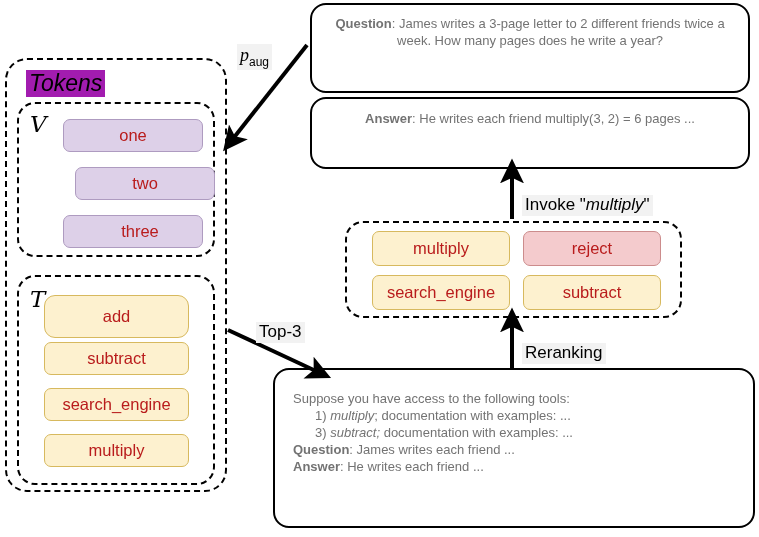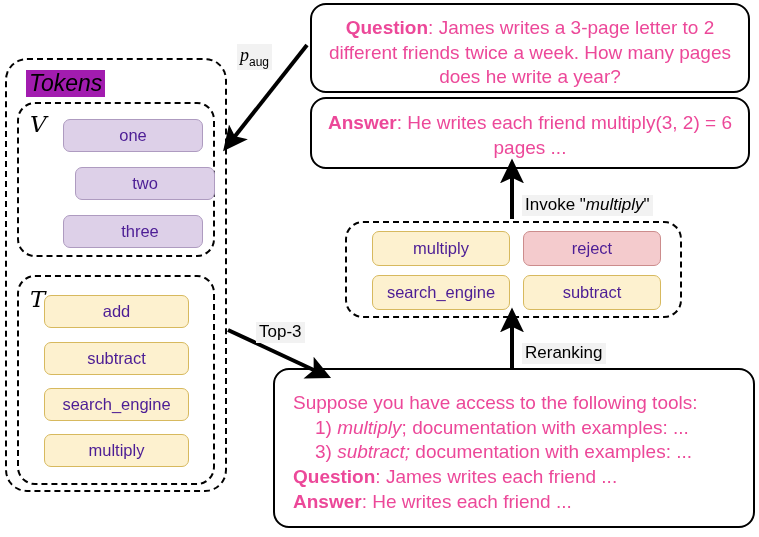--- a/index.html
+++ b/index.html
@@ -35,21 +35,21 @@
     background: #fff;
   }
 
   
   .chip {
     border-radius: 7px;
     display: flex;
     align-items: center;
     justify-content: center;
     font-size: 16.5px;
-    color: #4c1d95;
+    color: #b91c1c;
     line-height: 1;
   }
   .chip-purple {
     background: #ddd0e8;
     border: 1.5px solid #ae9bc0;
   }
   .chip-yellow {
     background: #fdf1cf;
     border: 1.5px solid #d7b95e;
   }
@@ -79,22 +79,22 @@
   .tokens-title {
     font-family: "Liberation Sans", sans-serif;
     font-style: italic;
     font-size: 23px;
     background: #a21caf;
     padding: 0 3px;
   }
 
   
   .txt {
-    font-size: 19px;
-    color: #ec4899;
+    font-size: 13px;
+    color: #737373;
     line-height: 1.30;
   }
   .txt b { font-weight: bold; }
   .txt i { font-style: italic; }
   .center { text-align: center; }
   .left { text-align: left; }
 
   svg.overlay {
     position: absolute;
     left: 0; top: 0;
@@ -120,21 +120,21 @@
   <div class="abs cal" style="left:30px; top:113px;">V</div>
 
   <div class="abs chip chip-purple" style="left:63px; top:119px; width:140px; height:33px;">one</div>
   <div class="abs chip chip-purple" style="left:63px; top:167px; width:140px; height:33px;margin-left:12px;">two</div>
   <div class="abs chip chip-purple" style="left:63px; top:215px; width:140px; height:33px;padding-left:14px;">three</div>
 
   <div class="abs dashed-box-sm" style="left:17px; top:275px; width:198px; height:210px;"></div>
 
   <div class="abs cal" style="left:30px; top:288px;">T</div>
 
-  <div class="abs chip chip-yellow" style="left:44px; top:295px; width:145px; height:33px;">add</div>
+  <div class="abs chip chip-yellow" style="left:44px; top:295px; width:145px; height:43px;border-radius:11px;">add</div>
   <div class="abs chip chip-yellow" style="left:44px; top:342px; width:145px; height:33px;">subtract</div>
   <div class="abs chip chip-yellow" style="left:44px; top:388px; width:145px; height:33px;">search_engine</div>
   <div class="abs chip chip-yellow" style="left:44px; top:434px; width:145px; height:33px;">multiply</div>
 
   <div class="abs solid-box" style="left:310px; top:3px; width:440px; height:90px; padding:11px 16px 0 16px;">
     <div class="txt center">
       <b>Question</b><span>:</span>
       <span>James writes a 3-page letter to 2 different friends twice a week. How many pages does he write a year?</span>
     </div>
   </div>

